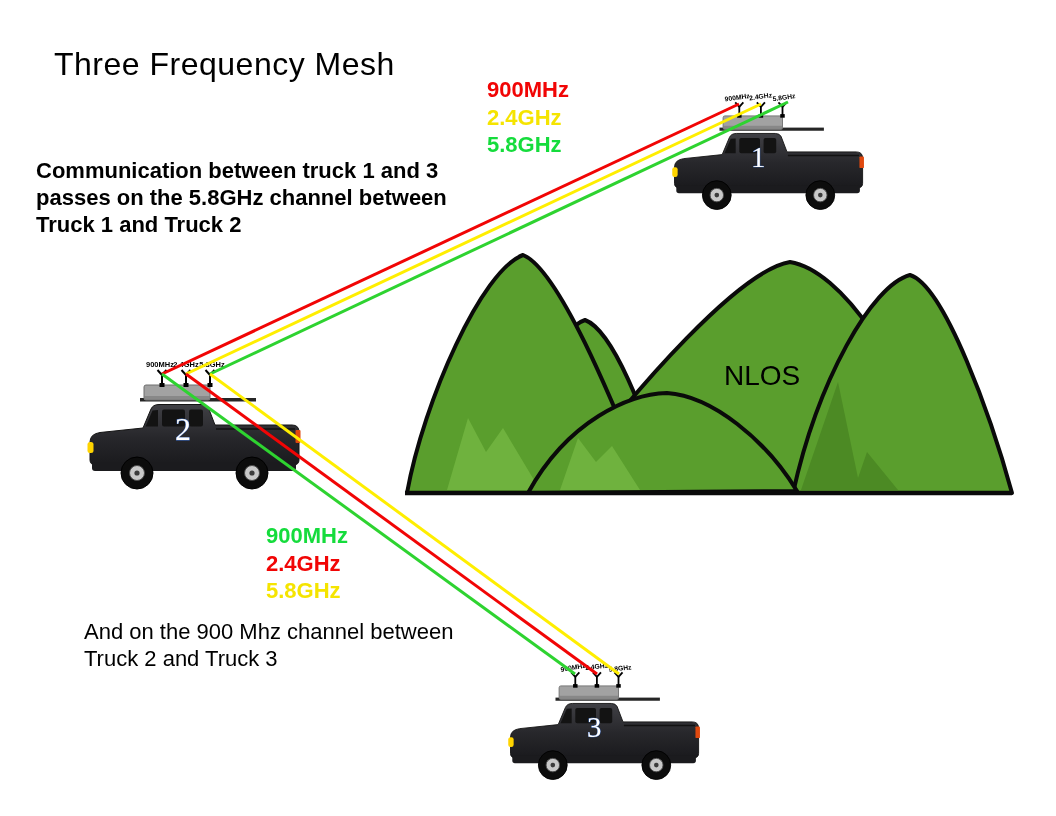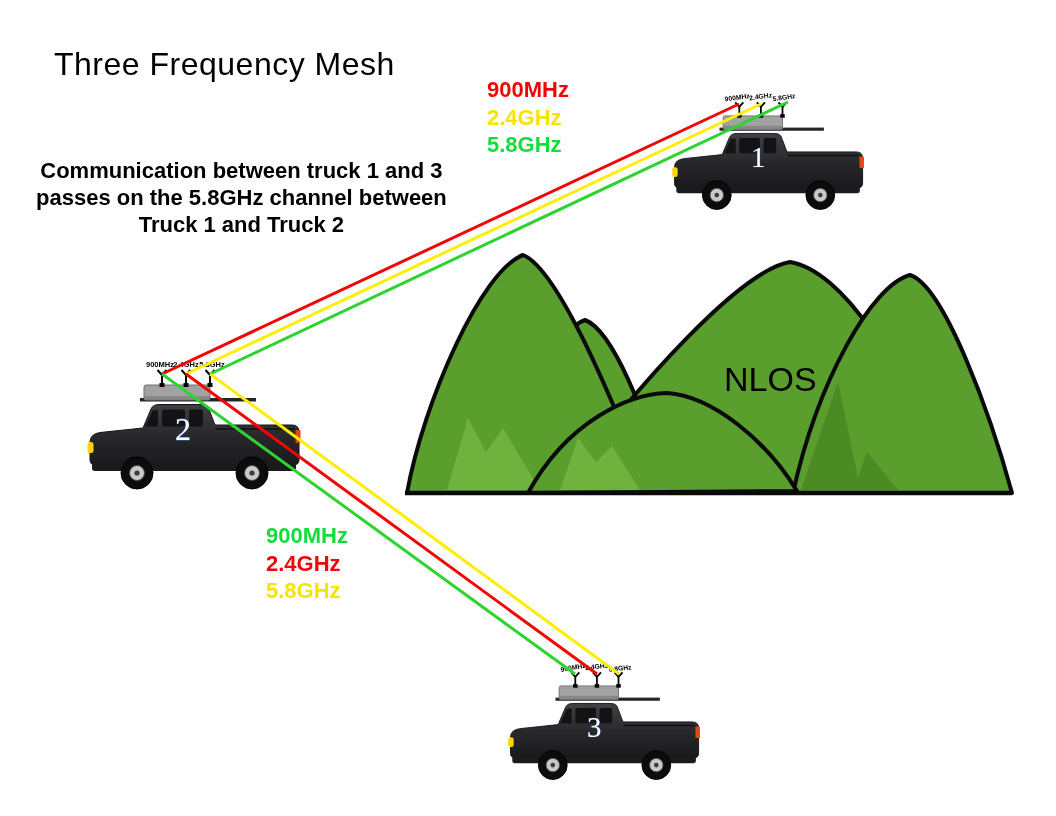--- a/index.html
+++ b/index.html
@@ -1,27 +1,27 @@
 <!DOCTYPE html>
 <html><head>
 <meta charset="utf-8">
 <style>
   html,body{margin:0;padding:0;background:#fff;}
   .canvas{position:relative;width:1056px;height:816px;background:#ffffff;overflow:hidden;
           font-family:"Liberation Sans",sans-serif;color:#000;}
   .layer{position:absolute;inset:0;}
-  .txt{position:absolute;text-align:center;}
+  .txt{position:absolute;}
   .title{left:54px;top:46px;font-size:32px;letter-spacing:.5px;}
   .note{font-size:22px;line-height:27px;white-space:pre-line;}
   .note1{left:36px;top:157px;font-weight:bold;}
   .note2{left:84px;top:618px;}
   .legend{position:absolute;font-size:22px;font-weight:bold;line-height:27.5px;}
   .legend-top{left:487px;top:76px;}
   .legend-bottom{left:266px;top:522px;}
-  .nlos{left:724px;top:360px;font-size:34px;}
+  .nlos{left:724px;top:360px;font-size:28px;}
   svg text.ant-label{font-family:"Liberation Sans",sans-serif;font-size:7.5px;font-weight:bold;fill:#000;}
   svg text.truck-num{font-family:"Liberation Serif",serif;font-size:32px;fill:#ffffff;
         stroke:#3a6cc8;stroke-width:.8px;paint-order:stroke;}
 </style>
 </head>
 <body>
 
 <div class="canvas">
 
   <svg class="layer" width="1056" height="816" viewBox="0 0 1056 816">
@@ -130,15 +130,17 @@
     <div style="color: rgb(245, 228, 0);">2.4GHz</div>
     <div style="color: rgb(21, 220, 60);">5.8GHz</div>
   </div>
 
   <div class="legend legend-bottom">
     <div style="color: rgb(21, 220, 60);">900MHz</div>
     <div style="color: rgb(241, 5, 5);">2.4GHz</div>
     <div style="color: rgb(245, 228, 0);">5.8GHz</div>
   </div>
 
+  <div class="txt note note2">And on the 900 Mhz channel between
+Truck 2 and Truck 3</div>
 
   <div class="txt nlos">NLOS</div>
 </div>
 
 </body></html>

